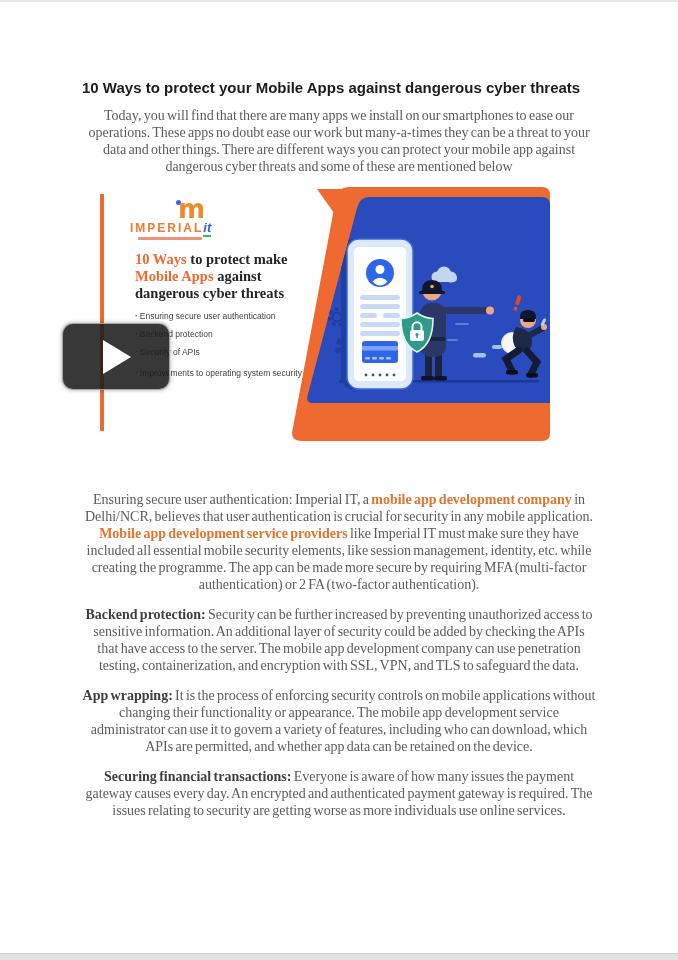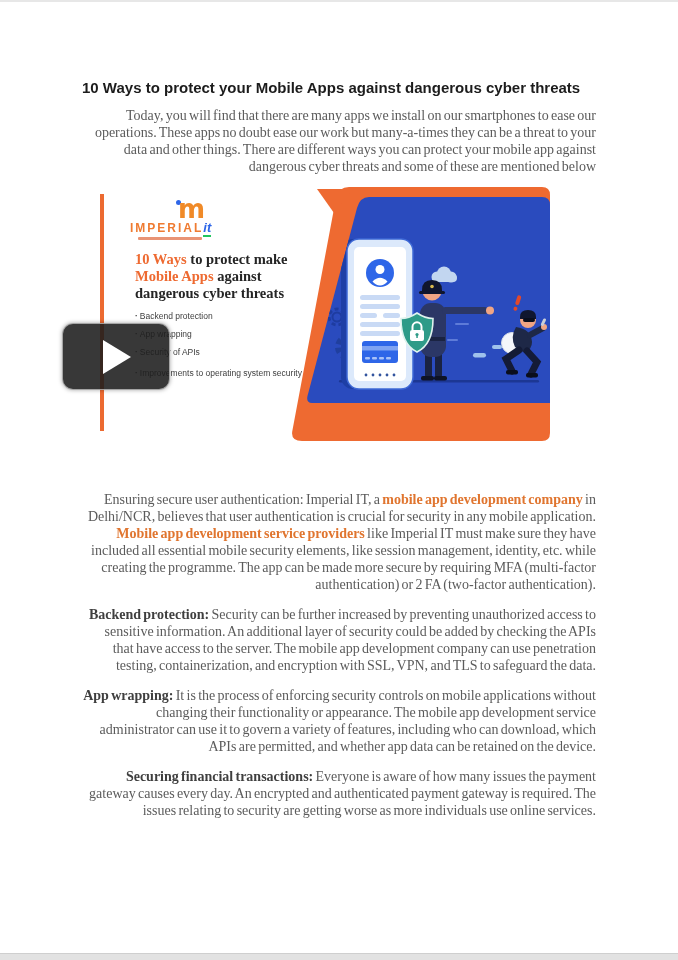--- a/index.html
+++ b/index.html
@@ -1,21 +1,21 @@
 <!DOCTYPE html>
 <html><head>
 <meta charset="utf-8">
 <style>
   html,body{margin:0;padding:0;background:#ffffff;width:678px;height:960px;overflow:hidden;}
   .viewer{position:relative;width:678px;height:960px;background:#fff;}
   .strip-top{position:absolute;top:0;left:0;width:100%;height:2px;background:#e7e7e7;}
   .strip-bottom{position:absolute;top:953px;left:0;width:100%;height:7px;background:#e2e2e2;border-top:1px solid #cfcfcf;box-sizing:border-box;}
   .page{position:relative;padding:79px 82px 0 82px;}
   .article-title{font:bold 15px/18px "Liberation Sans",sans-serif;color:#1c1c1c;margin:0 0 8px 0;}
-  p.body{font:14px/17px "Liberation Serif",serif;color:#5b5b5b;margin:13px 0 0 0;word-spacing:-1.2px;text-align:right;}
+  p.body{font:14px/17px "Liberation Serif",serif;color:#5b5b5b;margin:13px 0 0 0;word-spacing:-1.2px;text-align:center;}
   p.body:first-of-type{margin-top:10px;}
   p.body a{color:#e0752f;font-weight:bold;cursor:pointer;}
   p.body b{color:#3f3f3f;}
   
   .media{position:relative;height:254px;margin:12px 0 50px 0;}
   .slide-rule{position:absolute;left:18px;top:7px;width:4px;height:237px;background:#ec6a31;}
   .logo{position:absolute;left:48px;top:10px;width:120px;}
   .logo-mark{position:absolute;left:48px;top:1px;font:bold 26px/22px "DejaVu Sans",sans-serif;color:#f08a28;letter-spacing:-2px;}
   .logo-dot{position:absolute;left:46px;top:3px;width:5px;height:5px;border-radius:50%;background:#2e66e8;}
   .logo-brand{position:absolute;left:0;top:24px;font:bold 12px/14px "Liberation Sans",sans-serif;color:#ef7b31;letter-spacing:2px;}
@@ -48,22 +48,22 @@
       <div class="logo">
         <span class="logo-dot"></span>
         <span class="logo-mark">m</span>
         <span class="logo-brand"><span>IMPERIAL</span><span class="logo-suffix">it</span></span>
         <span class="logo-tagline"></span>
       </div>
 
       <div class="slide-title"><span class="accent">10 Ways </span><span>to protect make </span><span class="accent">Mobile Apps </span><span>against </span><span>dangerous cyber threats</span></div>
 
       <ul class="slide-bullets">
+        <li>Ensuring secure user authentication</li>
         <li>Backend protection</li>
-        <li>App wrapping</li>
         <li>Security of APIs</li>
         <li>Improvements to operating system security</li>
       </ul>
 
       <svg class="illus" width="265" height="254" viewBox="0 0 265 254">
         <defs>
           <clipPath id="panelClip">
             <path d="M84 10 H257 Q265 10 265 18 V216 H27 Q21 216 22.5 209 L72 21 Q75 10 84 10 Z"></path>
           </clipPath>
         </defs>

